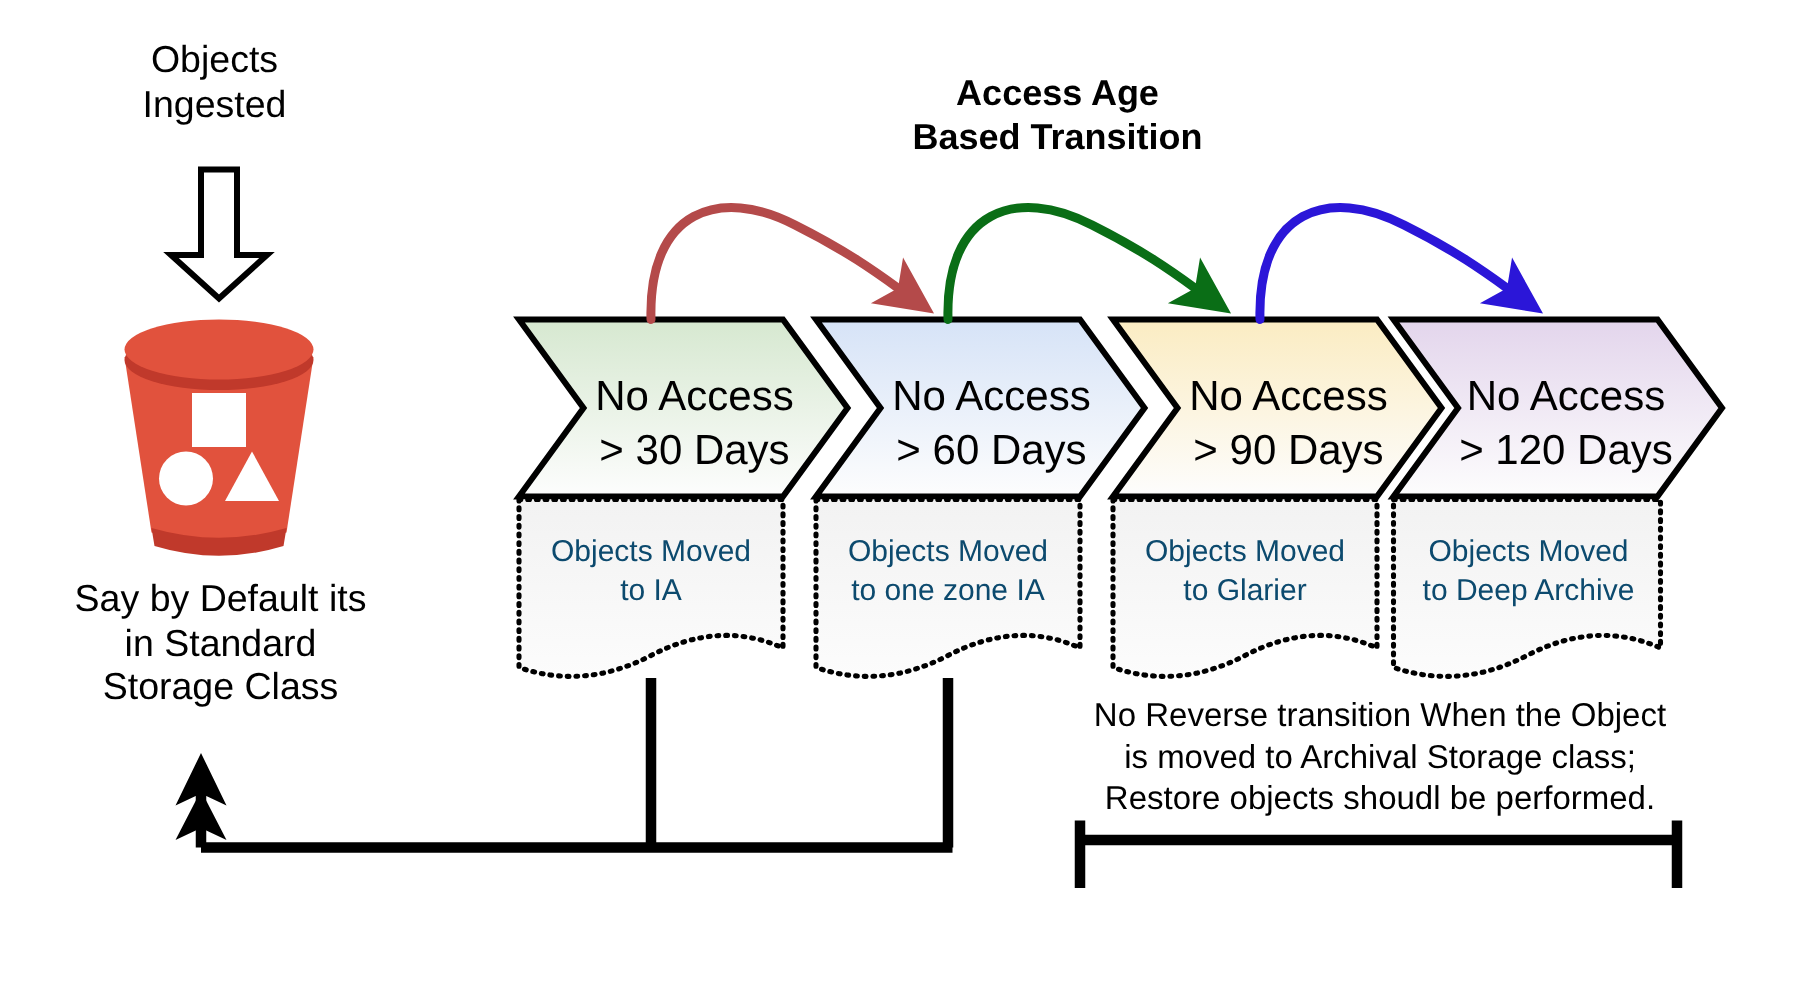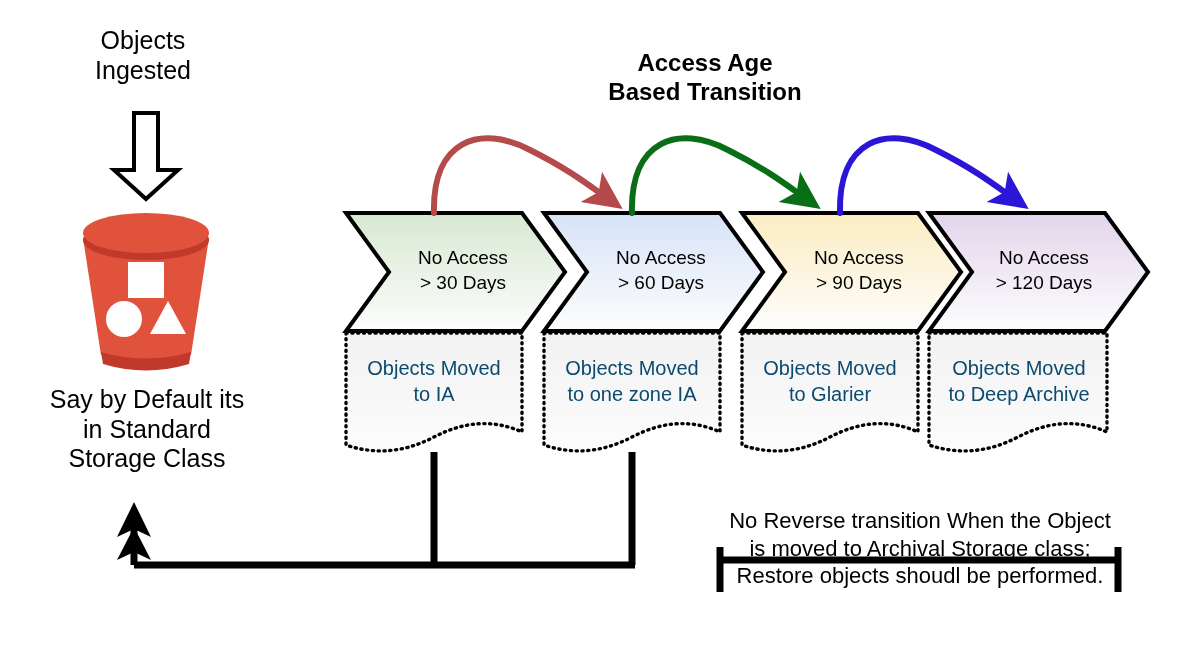--- a/index.html
+++ b/index.html
@@ -5,22 +5,22 @@
   html,body{margin:0;padding:0;background:#ffffff;}
   body{width:1200px;height:669px;position:relative;overflow:hidden;
        font-family:"Liberation Sans","DejaVu Sans",sans-serif;color:#000;}
   #stage{position:absolute;left:0;top:0;width:1196px;height:669px;border-radius:31px;}
   svg.layer{position:absolute;left:0;top:0;width:1200px;height:669px;overflow:visible;}
   .txt{position:absolute;text-align:center;line-height:1.18;white-space:pre-line;}
   .t-objects-ingested{left:48px;top:26px;width:190px;font-size:25px;}
   .t-title{left:570px;top:48px;width:270px;font-size:24px;font-weight:bold;line-height:1.22;}
   .t-default{left:12px;top:385px;width:270px;font-size:25px;}
   .t-reverse{left:128px;top:573px;width:535px;font-size:25px;}
-  .t-noreverse{left:690px;top:463px;width:460px;font-size:22px;line-height:1.25;margin-top:44px;}
-  .chev-label{position:absolute;text-align:center;font-size:19px;line-height:1.3;white-space:pre-line;}
+  .t-noreverse{left:690px;top:463px;width:460px;font-size:22px;line-height:1.25;}
+  .chev-label{position:absolute;text-align:center;font-size:28px;line-height:1.3;white-space:pre-line;}
   .doc-label{position:absolute;text-align:center;font-size:20px;line-height:1.32;white-space:pre-line;color:#0c4a6e;}
 </style>
 </head>
 <body>
 
 <div id="stage">
 
   <svg class="layer" viewBox="0 0 1200 669">
     <defs>
       <linearGradient id="g0" x1="0" y1="0" x2="0" y2="1">

